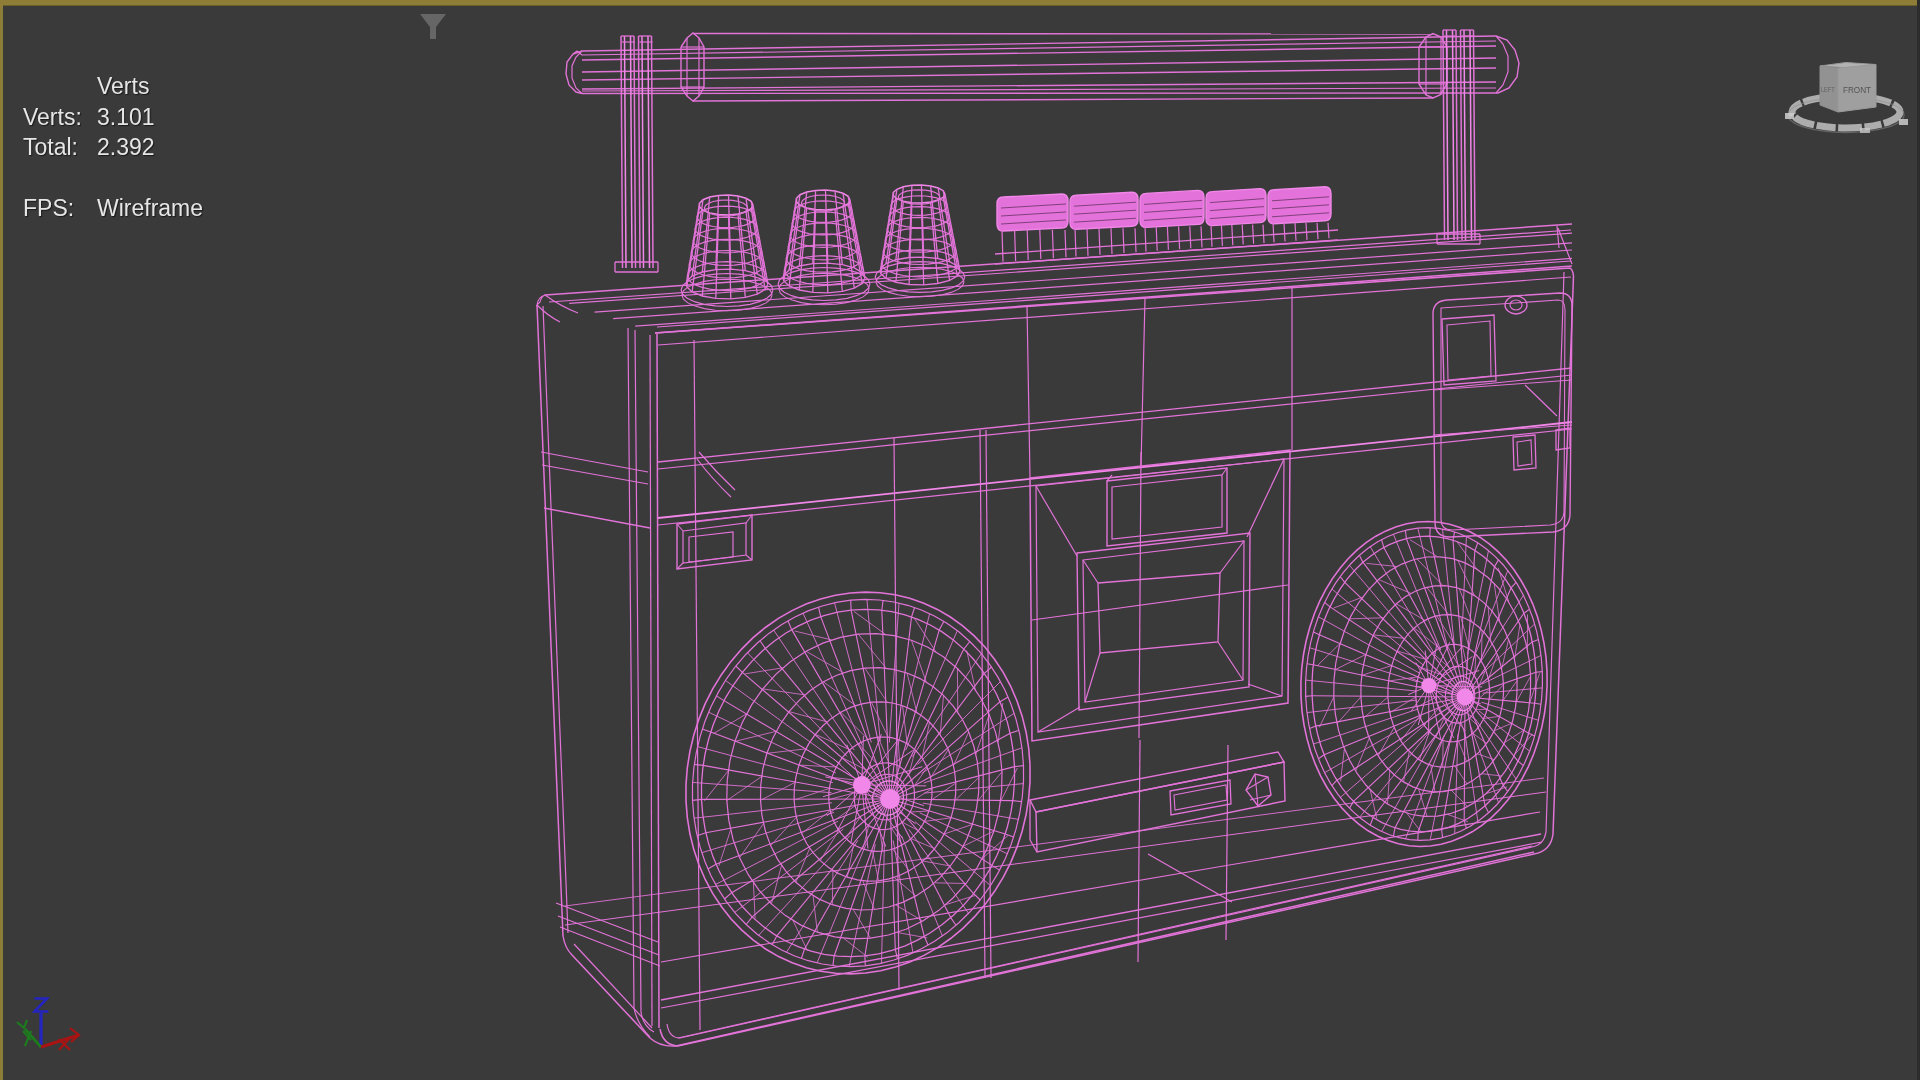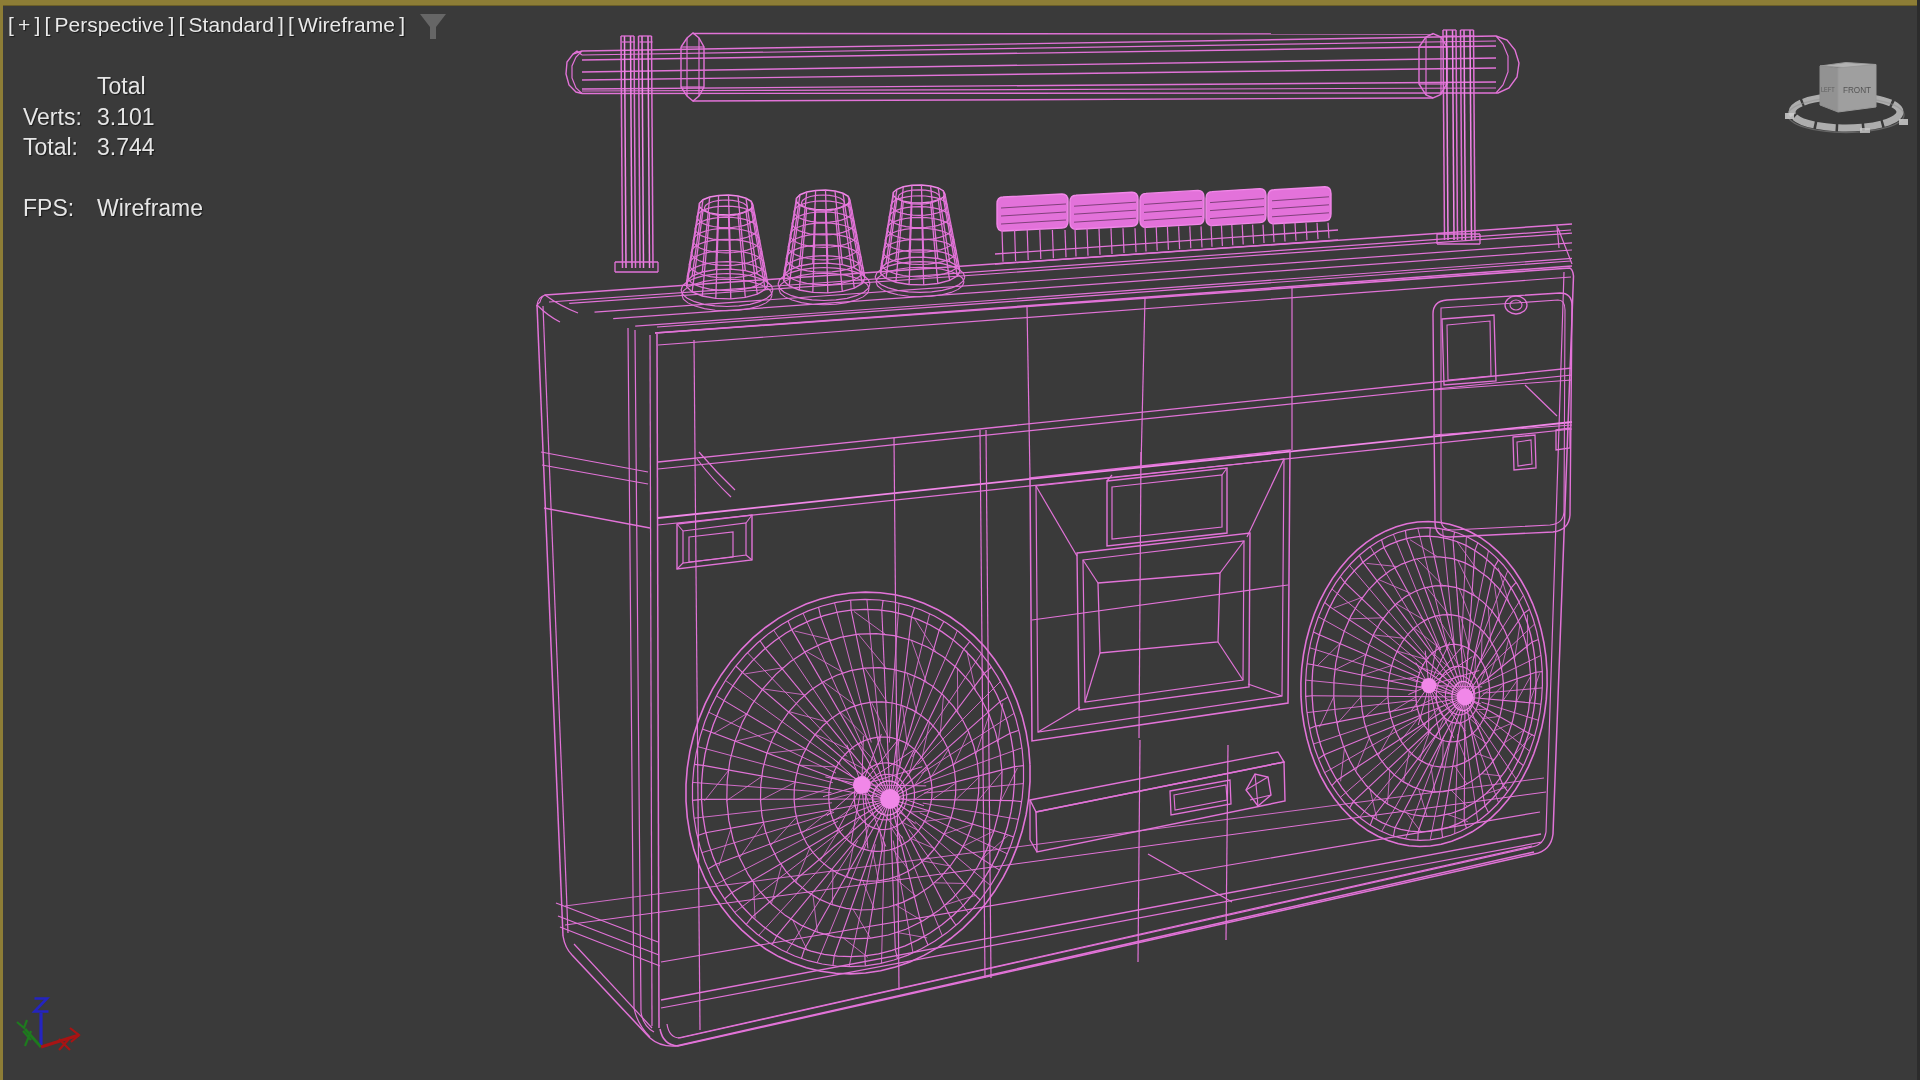--- a/index.html
+++ b/index.html
@@ -721,22 +721,21 @@
 <rect x="1785" y="113" width="9" height="6" fill="#cecece" opacity="0.85"></rect>
 <rect x="1899" y="119" width="9" height="6" fill="#cecece" opacity="0.85"></rect>
 <rect x="1860" y="128" width="10" height="5" fill="#c6c6c6" opacity="0.8"></rect>
 <path d="M1820.0,66.0 L1846.0,62.5 L1876.0,64.5 L1851.0,68.0 Z" stroke="#9a9a9a" stroke-width="1" fill="#b2b2b2" stroke-opacity="1.0"></path>
 <path d="M1820.0,66.0 L1838.0,68.0 L1838.0,112.0 L1820.0,105.0 Z" stroke="#8f8f8f" stroke-width="1" fill="#929292" stroke-opacity="1.0"></path>
 <path d="M1838.0,68.0 L1876.0,64.5 L1876.0,107.0 L1838.0,112.0 Z" stroke="#9a9a9a" stroke-width="1" fill="#9f9f9f" stroke-opacity="1.0"></path>
 <text x="1857" y="93" fill="#555" font-size="8.2" font-family="Liberation Sans, sans-serif" text-anchor="middle">FRONT</text>
 <text x="2437" y="92" fill="#606060" font-size="7.5" font-family="Liberation Sans, sans-serif" text-anchor="middle" transform="scale(0.75 1)">LEFT</text>
 <path d="M420,14 L446,14 L436,27 L436,39 L430,39 L430,27 Z" fill="#666666"></path>
 </svg>
-<div class="hud" id="vplabel">[ + ] [ Perspective ] [ Standard ] [ Wireframe ]</div>
-<div class="hud stat" style="left:97px;top:73px">Total</div>
+<div class="hud stat" style="left:97px;top:73px">Verts</div>
 <div class="hud stat" style="left:23px;top:104px">Verts:</div>
 <div class="hud stat" style="left:97px;top:104px">3.101</div>
 <div class="hud stat" style="left:23px;top:134px">Total:</div>
-<div class="hud stat" style="left:97px;top:134px">3.744</div>
+<div class="hud stat" style="left:97px;top:134px">2.392</div>
 <div class="hud stat" style="left:23px;top:195px">FPS:</div>
 <div class="hud stat" style="left:97px;top:195px">Wireframe</div>
 <div id="topborder"></div><div id="leftborder"></div><div id="rightborder"></div>
 </div>
 
 </body></html>

